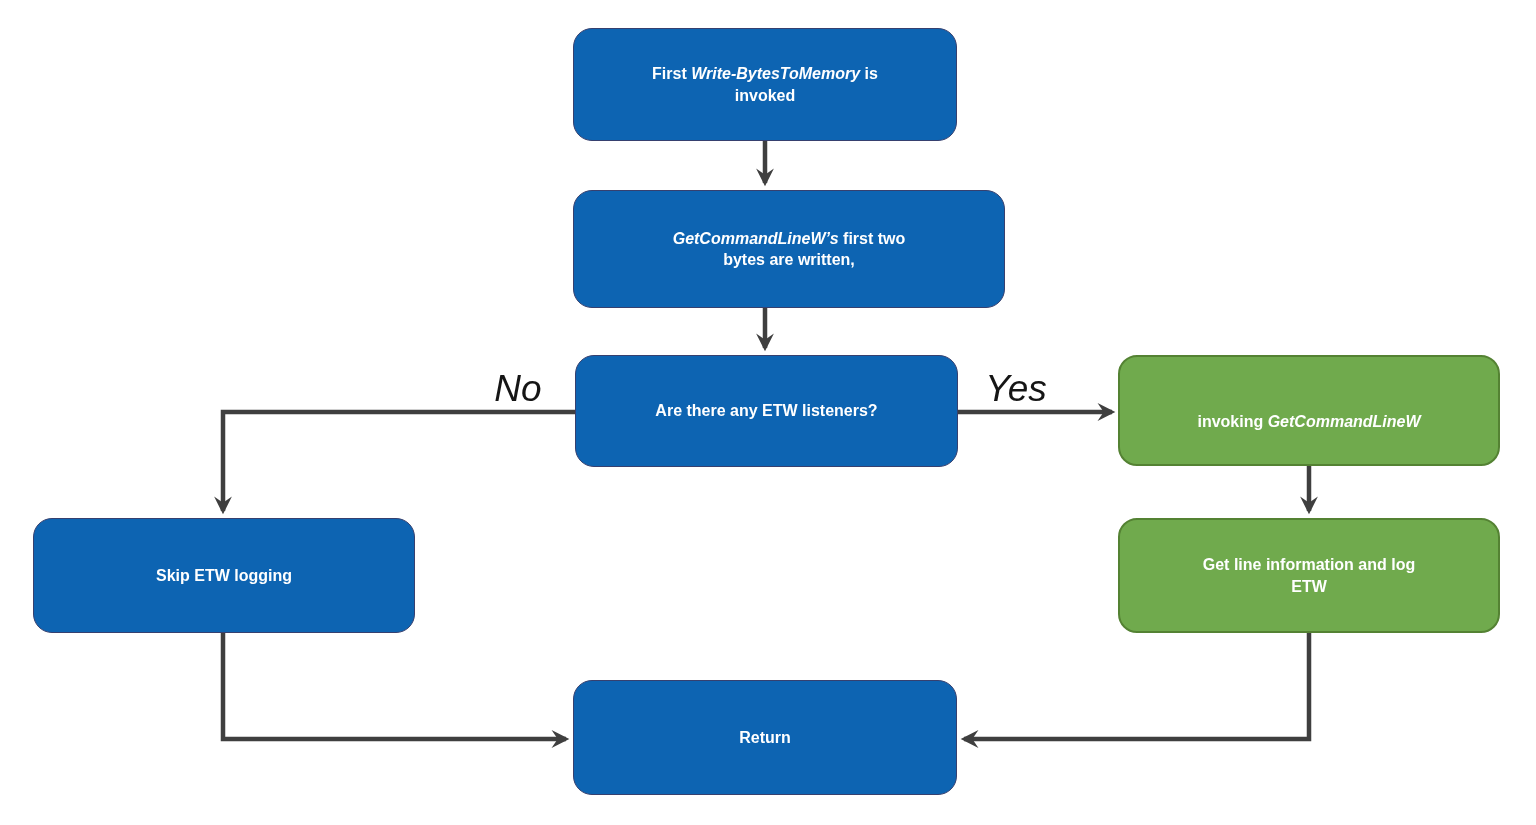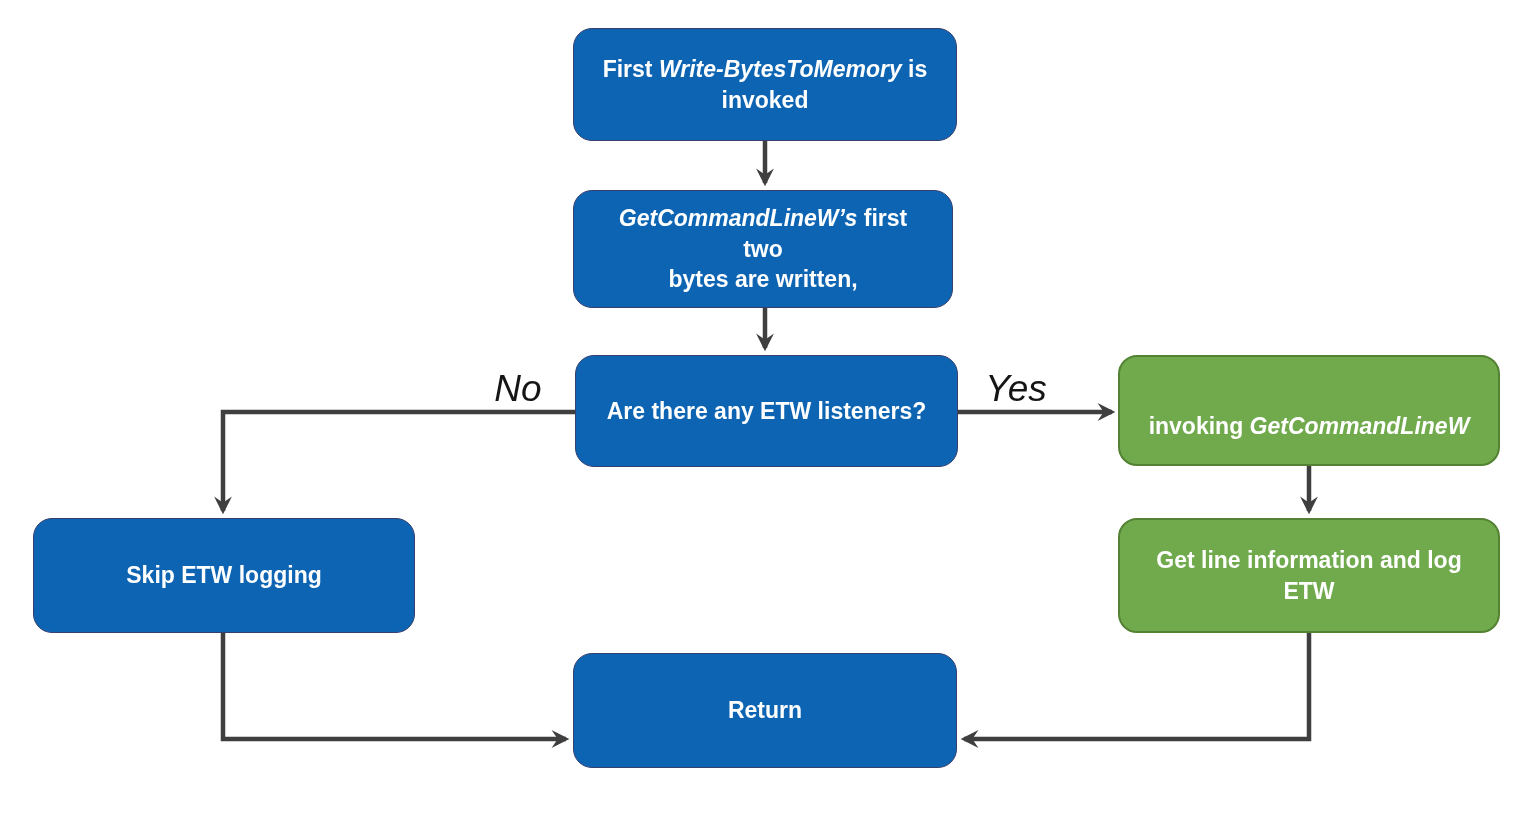--- a/index.html
+++ b/index.html
@@ -39,21 +39,21 @@
   marker path { fill: var(--connector); }
 
   .node {
     position: absolute;
     display: flex;
     align-items: center;
     justify-content: center;
     text-align: center;
     border-radius: 19px;
     color: var(--node-text);
-    font-size: 23px;
+    font-size: 16px;
     font-weight: 700;
     line-height: 1.32;
     padding: 8px 22px;
   }
   .node.blue {
     background: var(--node-blue);
     border: 1.5px solid var(--node-blue-border);
   }
   .node.green {
     background: var(--node-green);
@@ -93,21 +93,21 @@
     <path class="conn" d="M223 632 L223 739 L566 739" marker-end="url(#arrowhead)"></path>
   </svg>
 
   <div class="node blue" style="left:573px; top:28px; width:384px; height:113px;">
     <div>
       <span>First </span><em>Write-BytesToMemory</em><span> is</span><br>
       <span>invoked</span>
     </div>
   </div>
 
-  <div class="node blue" style="left:573px; top:190px; width:380px; height:118px;">
+  <div class="node blue" style="left:573px; top:190px; width:432px; height:118px;">
     <div>
       <em>GetCommandLineW’s</em><span> first two</span><br>
       <span>bytes are written,</span><br>
     </div>
   </div>
 
   <div class="node blue" style="left:575px; top:355px; width:383px; height:112px;">
     <div>
       <span>Are there any ETW listeners?</span>
     </div>
@@ -126,21 +126,21 @@
     </div>
   </div>
 
   <div class="node green" style="left:1118px; top:518px; width:382px; height:115px;">
     <div>
       <span>Get line information and log</span><br>
       <span>ETW</span>
     </div>
   </div>
 
-  <div class="node blue" style="left:573px; top:653px; width:384px; height:115px;">
+  <div class="node blue" style="left:573px; top:680px; width:384px; height:115px;">
     <div>
       <span>Return</span>
     </div>
   </div>
 
   <div class="edge-label" style="left:463px; top:368px;">No</div>
 
   <div class="edge-label" style="left:958px; top:368px;padding-left:6px;">Yes</div>
 
 </div>

